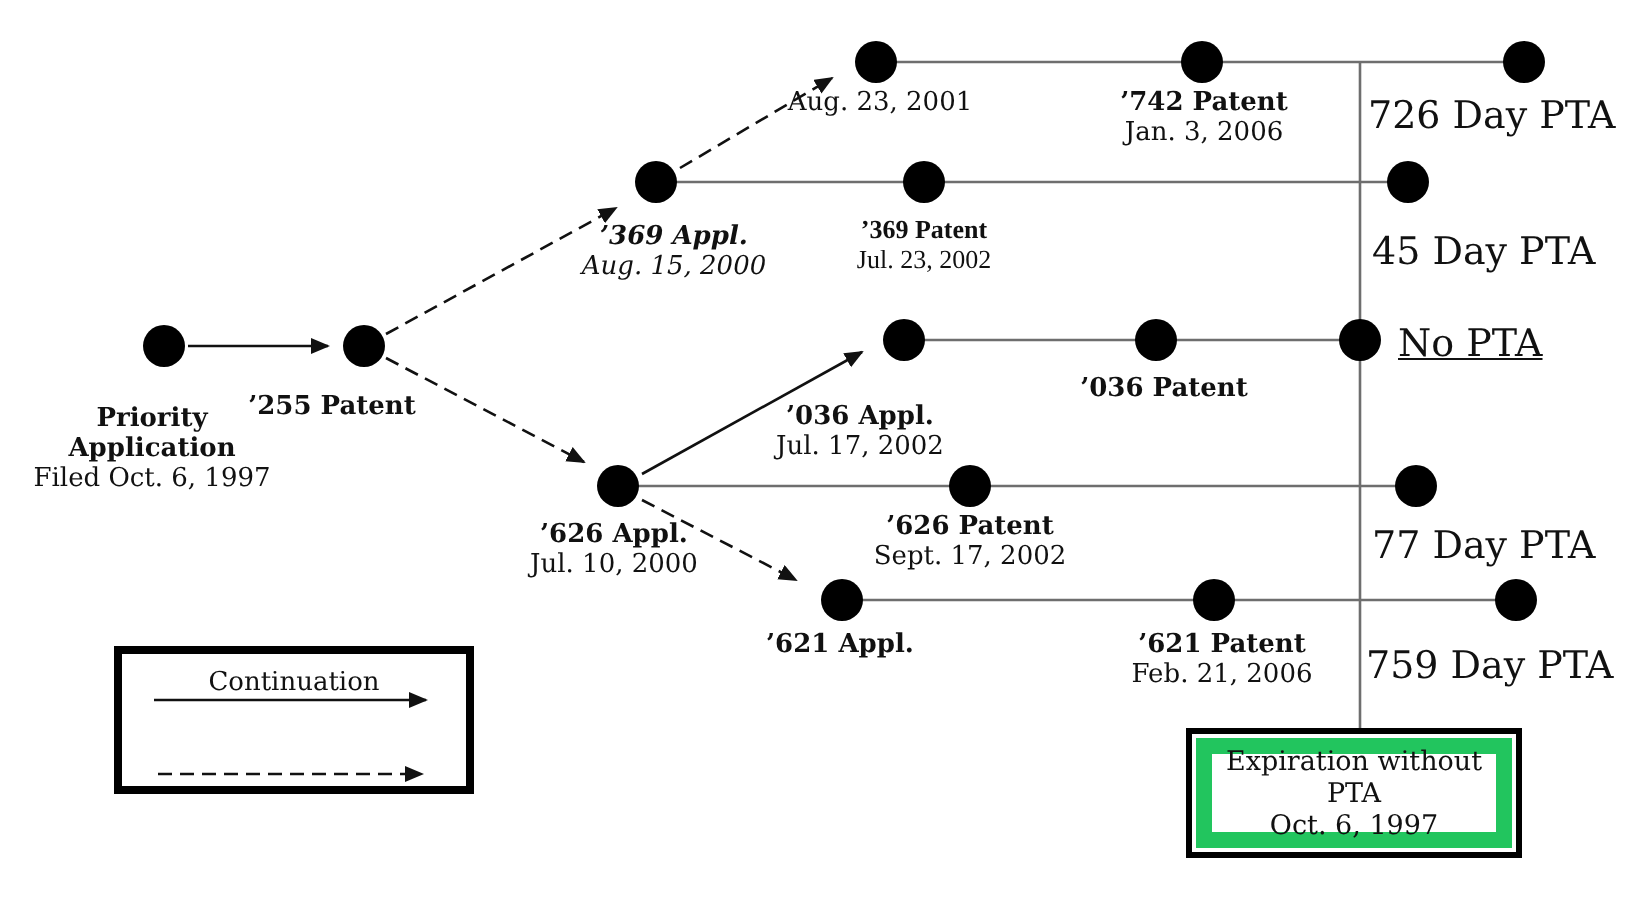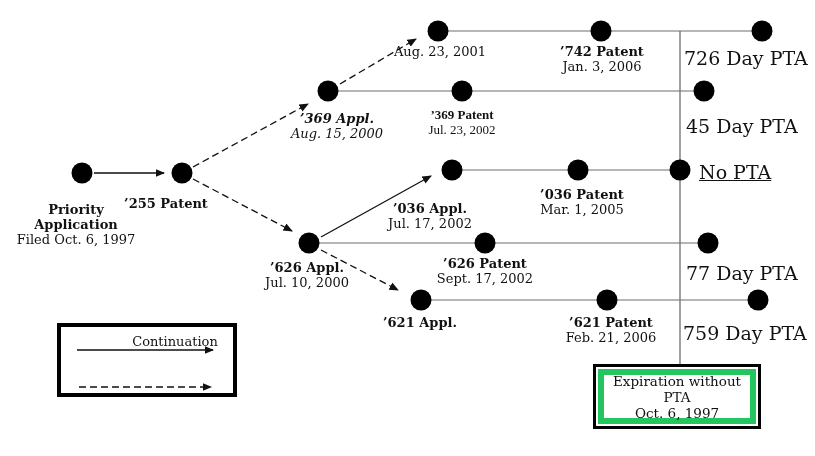--- a/index.html
+++ b/index.html
@@ -8,24 +8,24 @@
     font-family:"DejaVu Serif", serif;color:#111;overflow:hidden;
   }
   .stage svg{position:absolute;left:0;top:0;}
   .nodelabel{position:absolute;text-align:center;font-size:13px;line-height:15px;}
   .nodelabel .t{font-weight:bold;white-space:nowrap;}
   .nodelabel .t.wrap{white-space:normal;max-width:96px;margin:0 auto;}
   .nodelabel .d{white-space:nowrap;}
   .pta{position:absolute;font-size:19px;white-space:nowrap;}
   .legend-box{position:absolute;left:57px;top:323px;width:180px;height:74px;
     border:4px solid #000;box-sizing:border-box;}
-  .legend-label{position:absolute;width:180px;left:57px;text-align:center;font-size:13px;padding-left:28px;}
+  .legend-label{position:absolute;width:180px;left:57px;text-align:center;font-size:13px;}
   .expire-box{position:absolute;left:593px;top:364px;width:168px;height:65px;
     border:3px solid #000;box-sizing:border-box;padding:2px;background:#fff;}
-  .expire-inner{border:6px solid #22c55e;box-sizing:border-box;width:100%;height:100%;
+  .expire-inner{border:8px solid #22c55e;box-sizing:border-box;width:100%;height:100%;
     display:flex;flex-direction:column;align-items:center;justify-content:center;
     font-size:13.5px;line-height:16px;text-align:center;}
 </style>
 </head>
 <body>
 
 <div class="stage">
 
   <svg width="815" height="456" viewBox="0 0 815 456">
     <defs>
@@ -99,21 +99,20 @@
     <div class="d">Jul. 23, 2002</div>
   </div>
 
   <div class="nodelabel" style="left:370px;top:185px;width:120px;margin-top:16px;">
     <div class="t">’036 Appl.</div>
     <div class="d">Jul. 17, 2002</div>
   </div>
 
   <div class="nodelabel" style="left:522px;top:187px;width:120px;">
     <div class="t">’036 Patent</div>
-    <div class="d">Mar. 1, 2005</div>
   </div>
 
   <div class="nodelabel" style="left:247px;top:260px;width:120px;">
     <div class="t">’626 Appl.</div>
     <div class="d">Jul. 10, 2000</div>
   </div>
 
   <div class="nodelabel" style="left:425px;top:256px;width:120px;">
     <div class="t">’626 Patent</div>
     <div class="d">Sept. 17, 2002</div>

